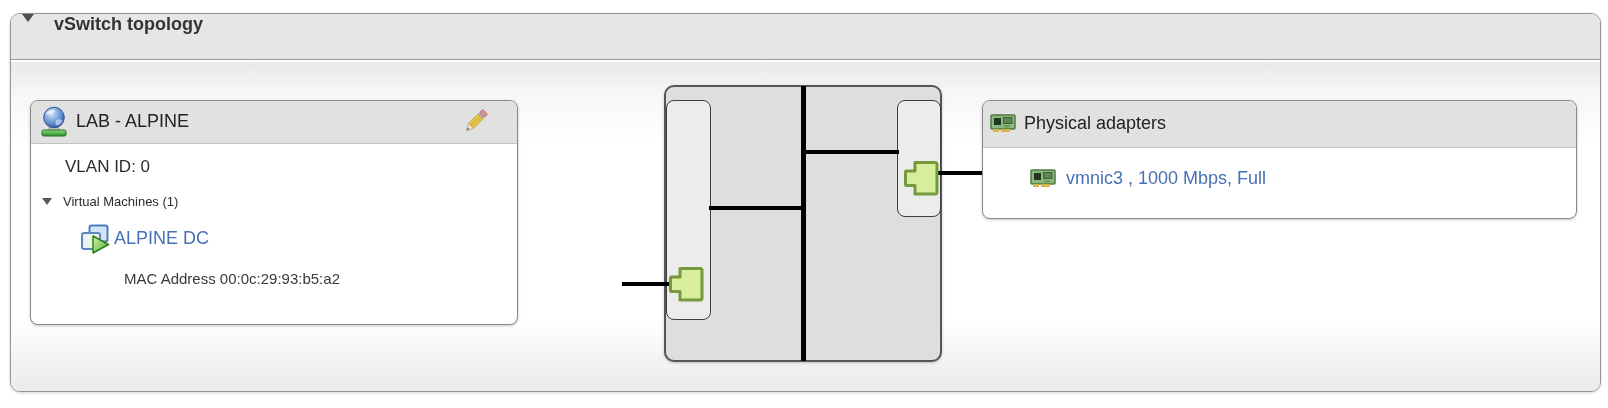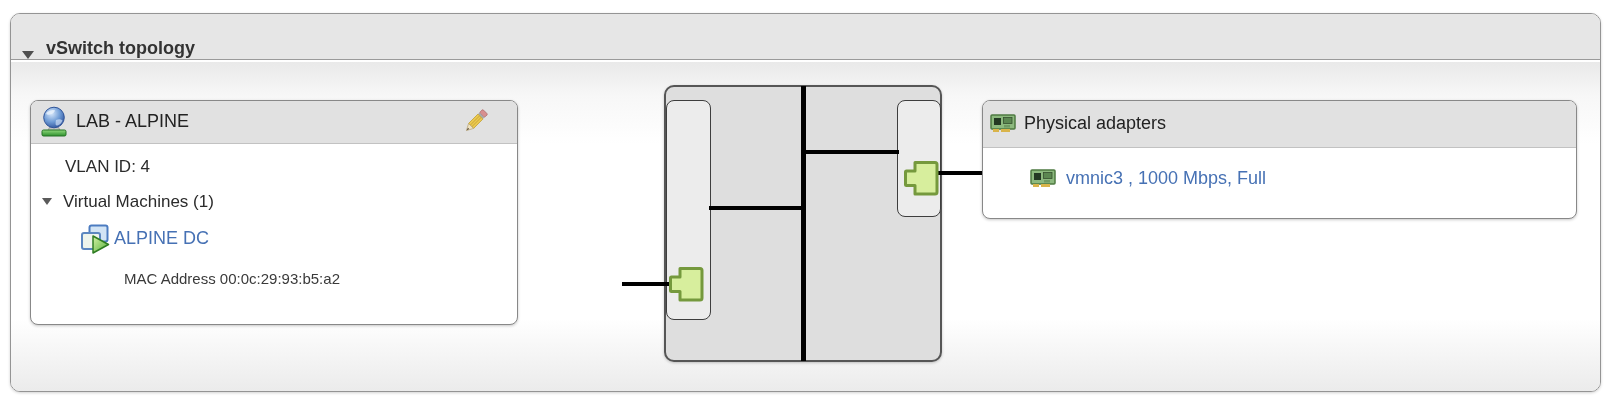--- a/index.html
+++ b/index.html
@@ -6,21 +6,21 @@
   html,body { background:#ffffff; }
   body { font-family:"Liberation Sans","DejaVu Sans",sans-serif; color:#2b2b2b; }
   .stage { position:relative; width:1608px; height:408px; background:#fff; overflow:hidden; }
 
   
   .panel { position:absolute; left:10px; top:13px; width:1591px; height:379px;
            border:1.5px solid #949494; border-radius:10px; overflow:hidden;
            box-shadow:0 1px 3px rgba(0,0,0,.18); }
   .panel-header { height:46px; background:var(--header-bg,#e6e6e6);
                   border-bottom:1.5px solid #9a9a9a;
-                  display:flex; align-items:flex-end; padding-left:11px; gap:12px; cursor:pointer; }
+                  display:flex; align-items:flex-start; padding-left:11px; gap:20px; cursor:pointer; }
   .panel-title { font-size:18px; font-weight:bold; color:#333; }
   .panel-body { position:absolute; left:0; right:0; top:47.5px; bottom:0;
                 background:linear-gradient(180deg,#e9e9e9 0%,#f7f7f7 10%,#ffffff 25%,#ffffff 78%,#ebebeb 100%); }
 
   
   .tri { width:0; height:0; border-left:6.5px solid transparent; border-right:6.5px solid transparent;
          border-top:8px solid #4f4f4f; }
   .tri.small { border-left-width:5.5px; border-right-width:5.5px; border-top-width:7px; border-top-color:#5a5a5a; }
 
   
@@ -30,21 +30,21 @@
                 display:flex; align-items:center; }
   .box-title { font-size:18px; color:#222; }
   .box-body { position:relative; background:#fff; }
 
   
   .pg-box { left:19px; top:38px; width:488px; height:225px; }
   .pg-box .box-header { height:43px; padding-left:9px; gap:8px; }
   .edit-pencil { position:absolute; right:28px; top:8px; cursor:pointer; }
   .row-vlan { position:absolute; left:34px; top:13px; font-size:17px; color:#2b2b2b; }
   .row-vmsec { position:absolute; left:11px; top:46px; height:24px; display:flex; align-items:center; gap:11px;
-               font-size:17px; color:#2b2b2b; }
+               font-size:13px; color:#2b2b2b; }
   .row-vm { position:absolute; left:49px; top:79px; height:32px; display:flex; align-items:center; gap:4px; }
   .row-mac { position:absolute; left:93px; top:126px; font-size:15px; color:#3a3a3a; }
   a.ui-link { font-size:18px; color:var(--link,#4671b4); text-decoration:none; cursor:pointer; }
 
   
   .pa-box { left:971px; top:38px; width:595px; height:119px; }
   .pa-box .box-header { height:47px; padding-left:7px; gap:8px; }
   .row-adapter { position:absolute; left:47px; top:18px; height:26px; display:flex; align-items:center; gap:10px; }
 
   
@@ -121,21 +121,21 @@
               <rect x="9.5" y="3.5" width="7" height="2.3" fill="#a9a9a9"></rect>
               <rect x="9.5" y="5.8" width="7" height="13.2" fill="#ecc94f" stroke="#c2a031" stroke-width="0.8"></rect>
               <line x1="11.9" y1="6" x2="11.9" y2="19" stroke="#c2a031" stroke-width="0.8"></line>
               <line x1="14.1" y1="6" x2="14.1" y2="19" stroke="#c2a031" stroke-width="0.8"></line>
               <path d="M9.5,19 h7 L13,25.5 Z" fill="#efe3c3" stroke="#b8a478" stroke-width="0.7"></path>
               <path d="M12.1,22.4 L13.9,22.4 L13,25.5 Z" fill="#58493a"></path>
             </g>
           </svg>
         </div>
         <div class="box-body">
-          <div class="row-vlan">VLAN ID: 4</div>
+          <div class="row-vlan">VLAN ID: 0</div>
           <div class="row-vmsec">
             <span class="tri small"></span>
             <span>Virtual Machines (1)</span>
           </div>
           <div class="row-vm">
             <svg width="30" height="30" viewBox="0 0 30 30">
               <defs>
                 <linearGradient id="vmplay" x1="0" y1="0" x2="1" y2="1">
                   <stop offset="0%" stop-color="#d5f2a5"></stop>
                     <stop offset="100%" stop-color="#54b03a"></stop>

